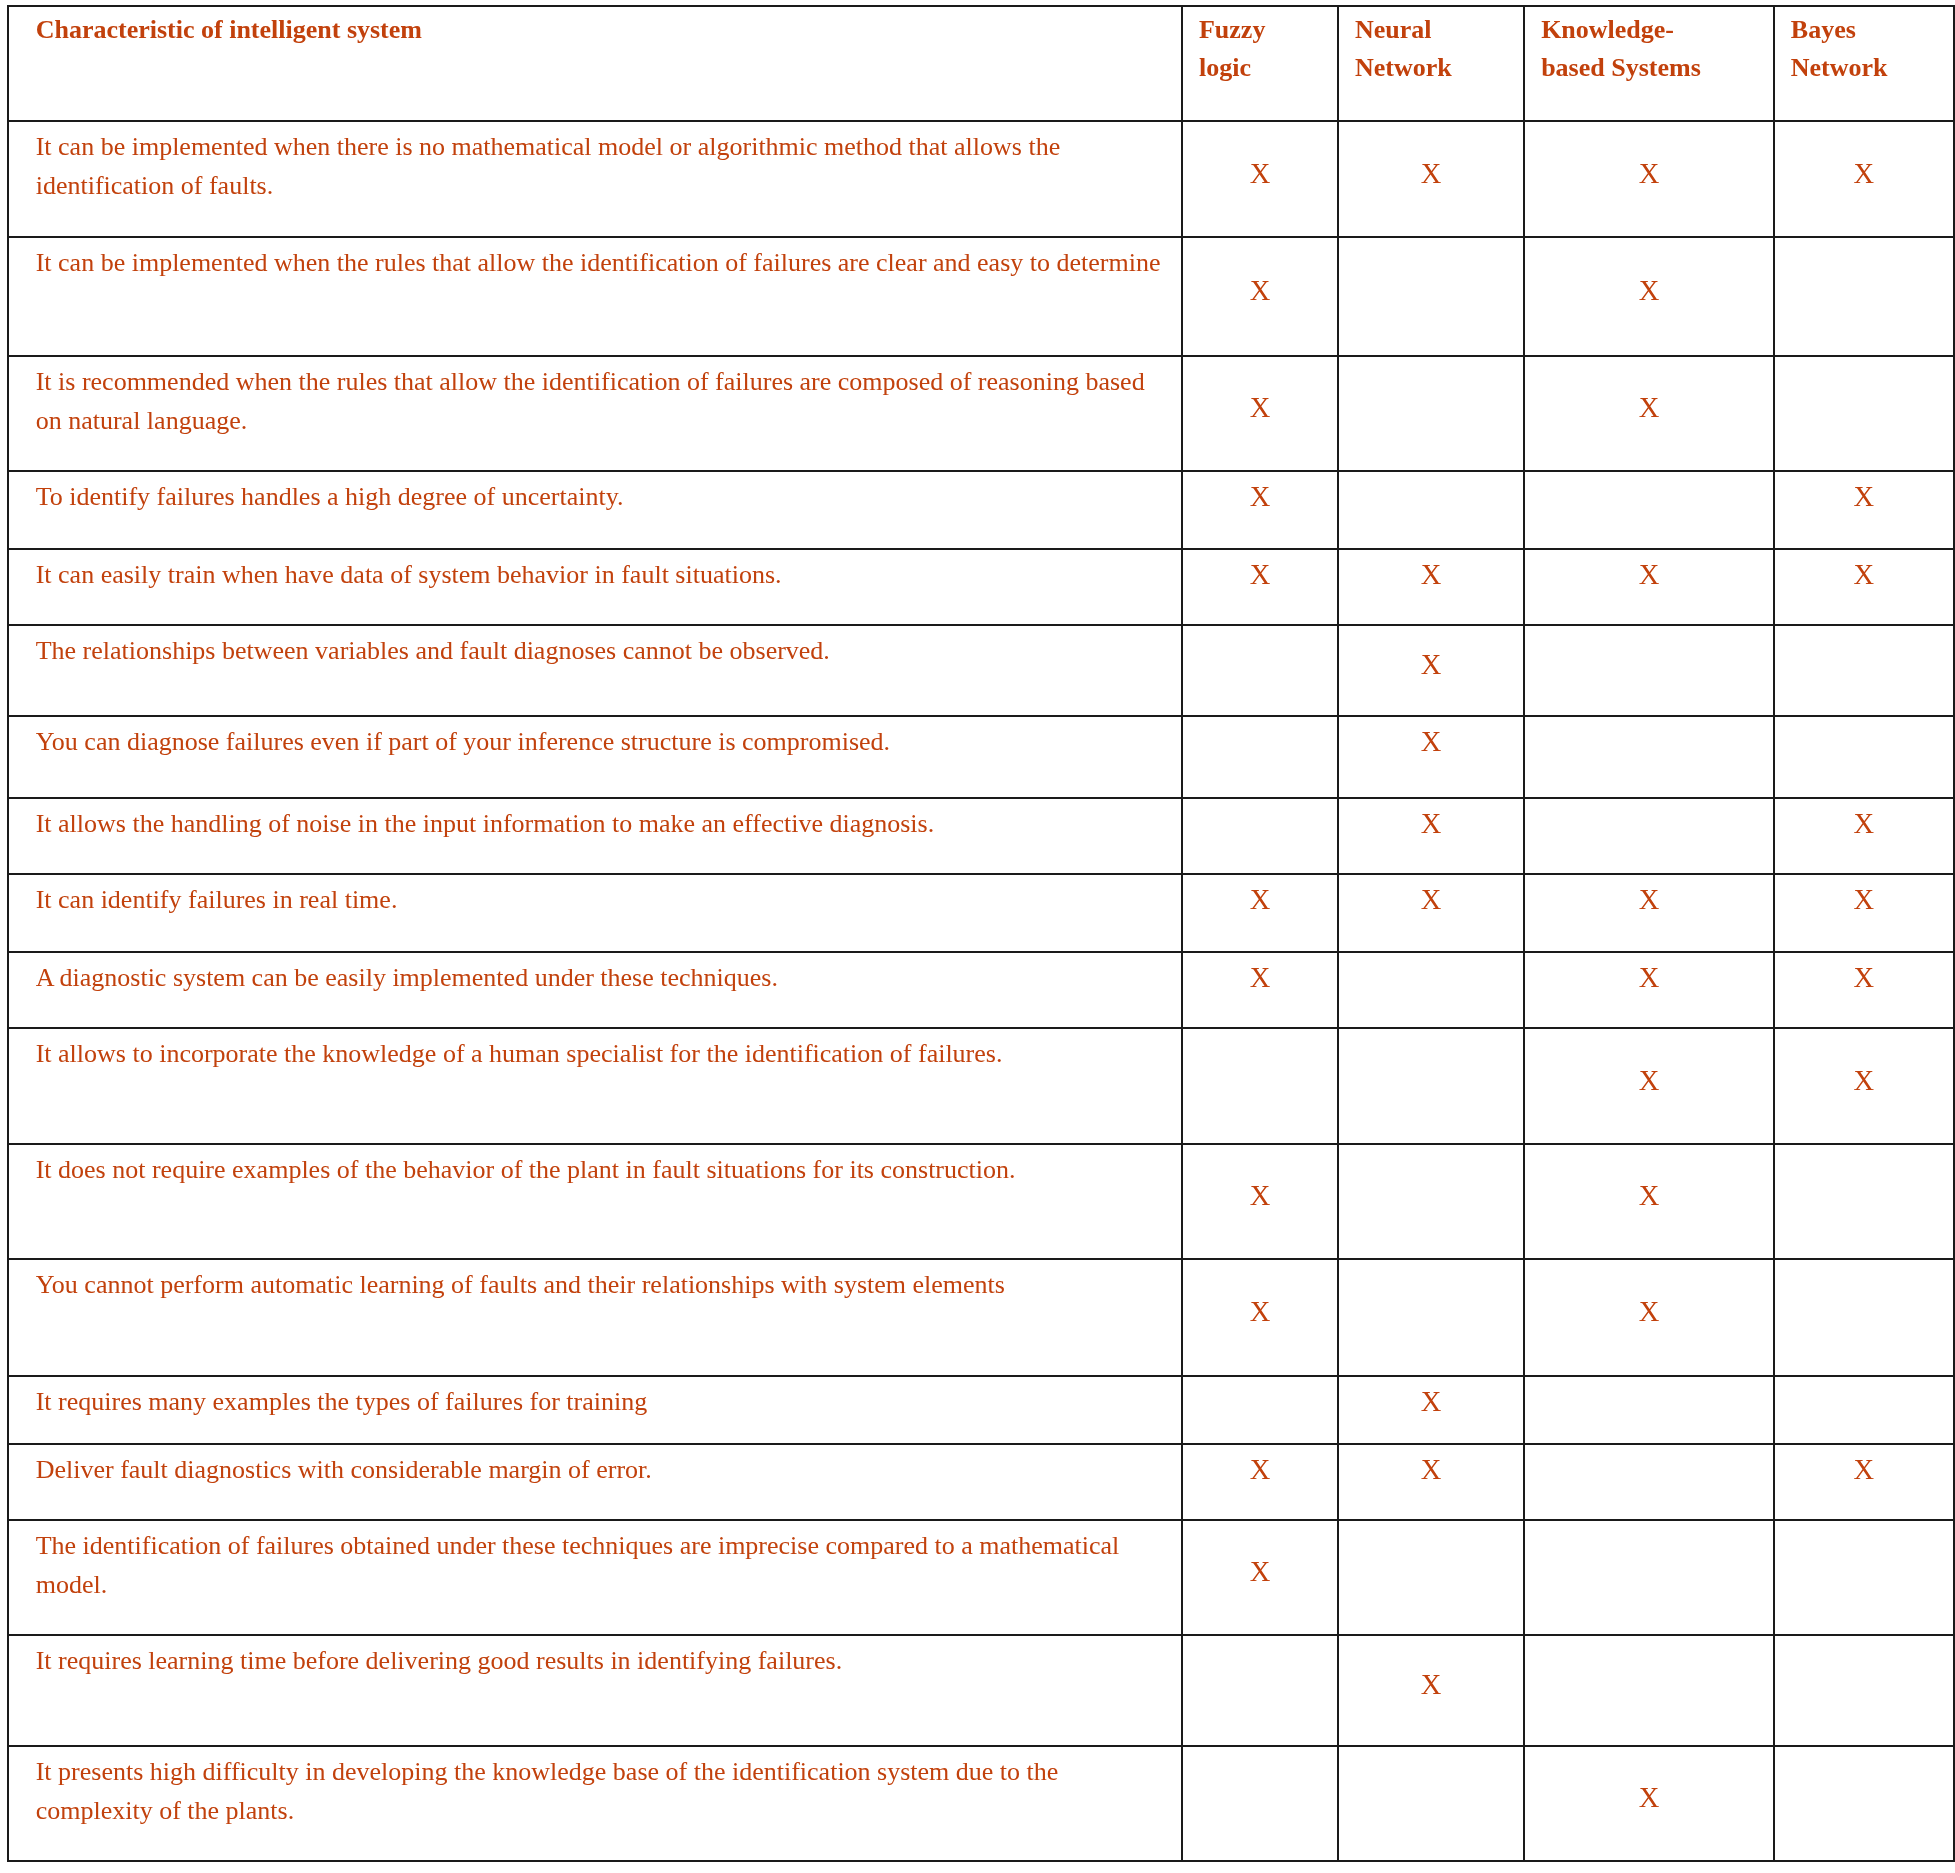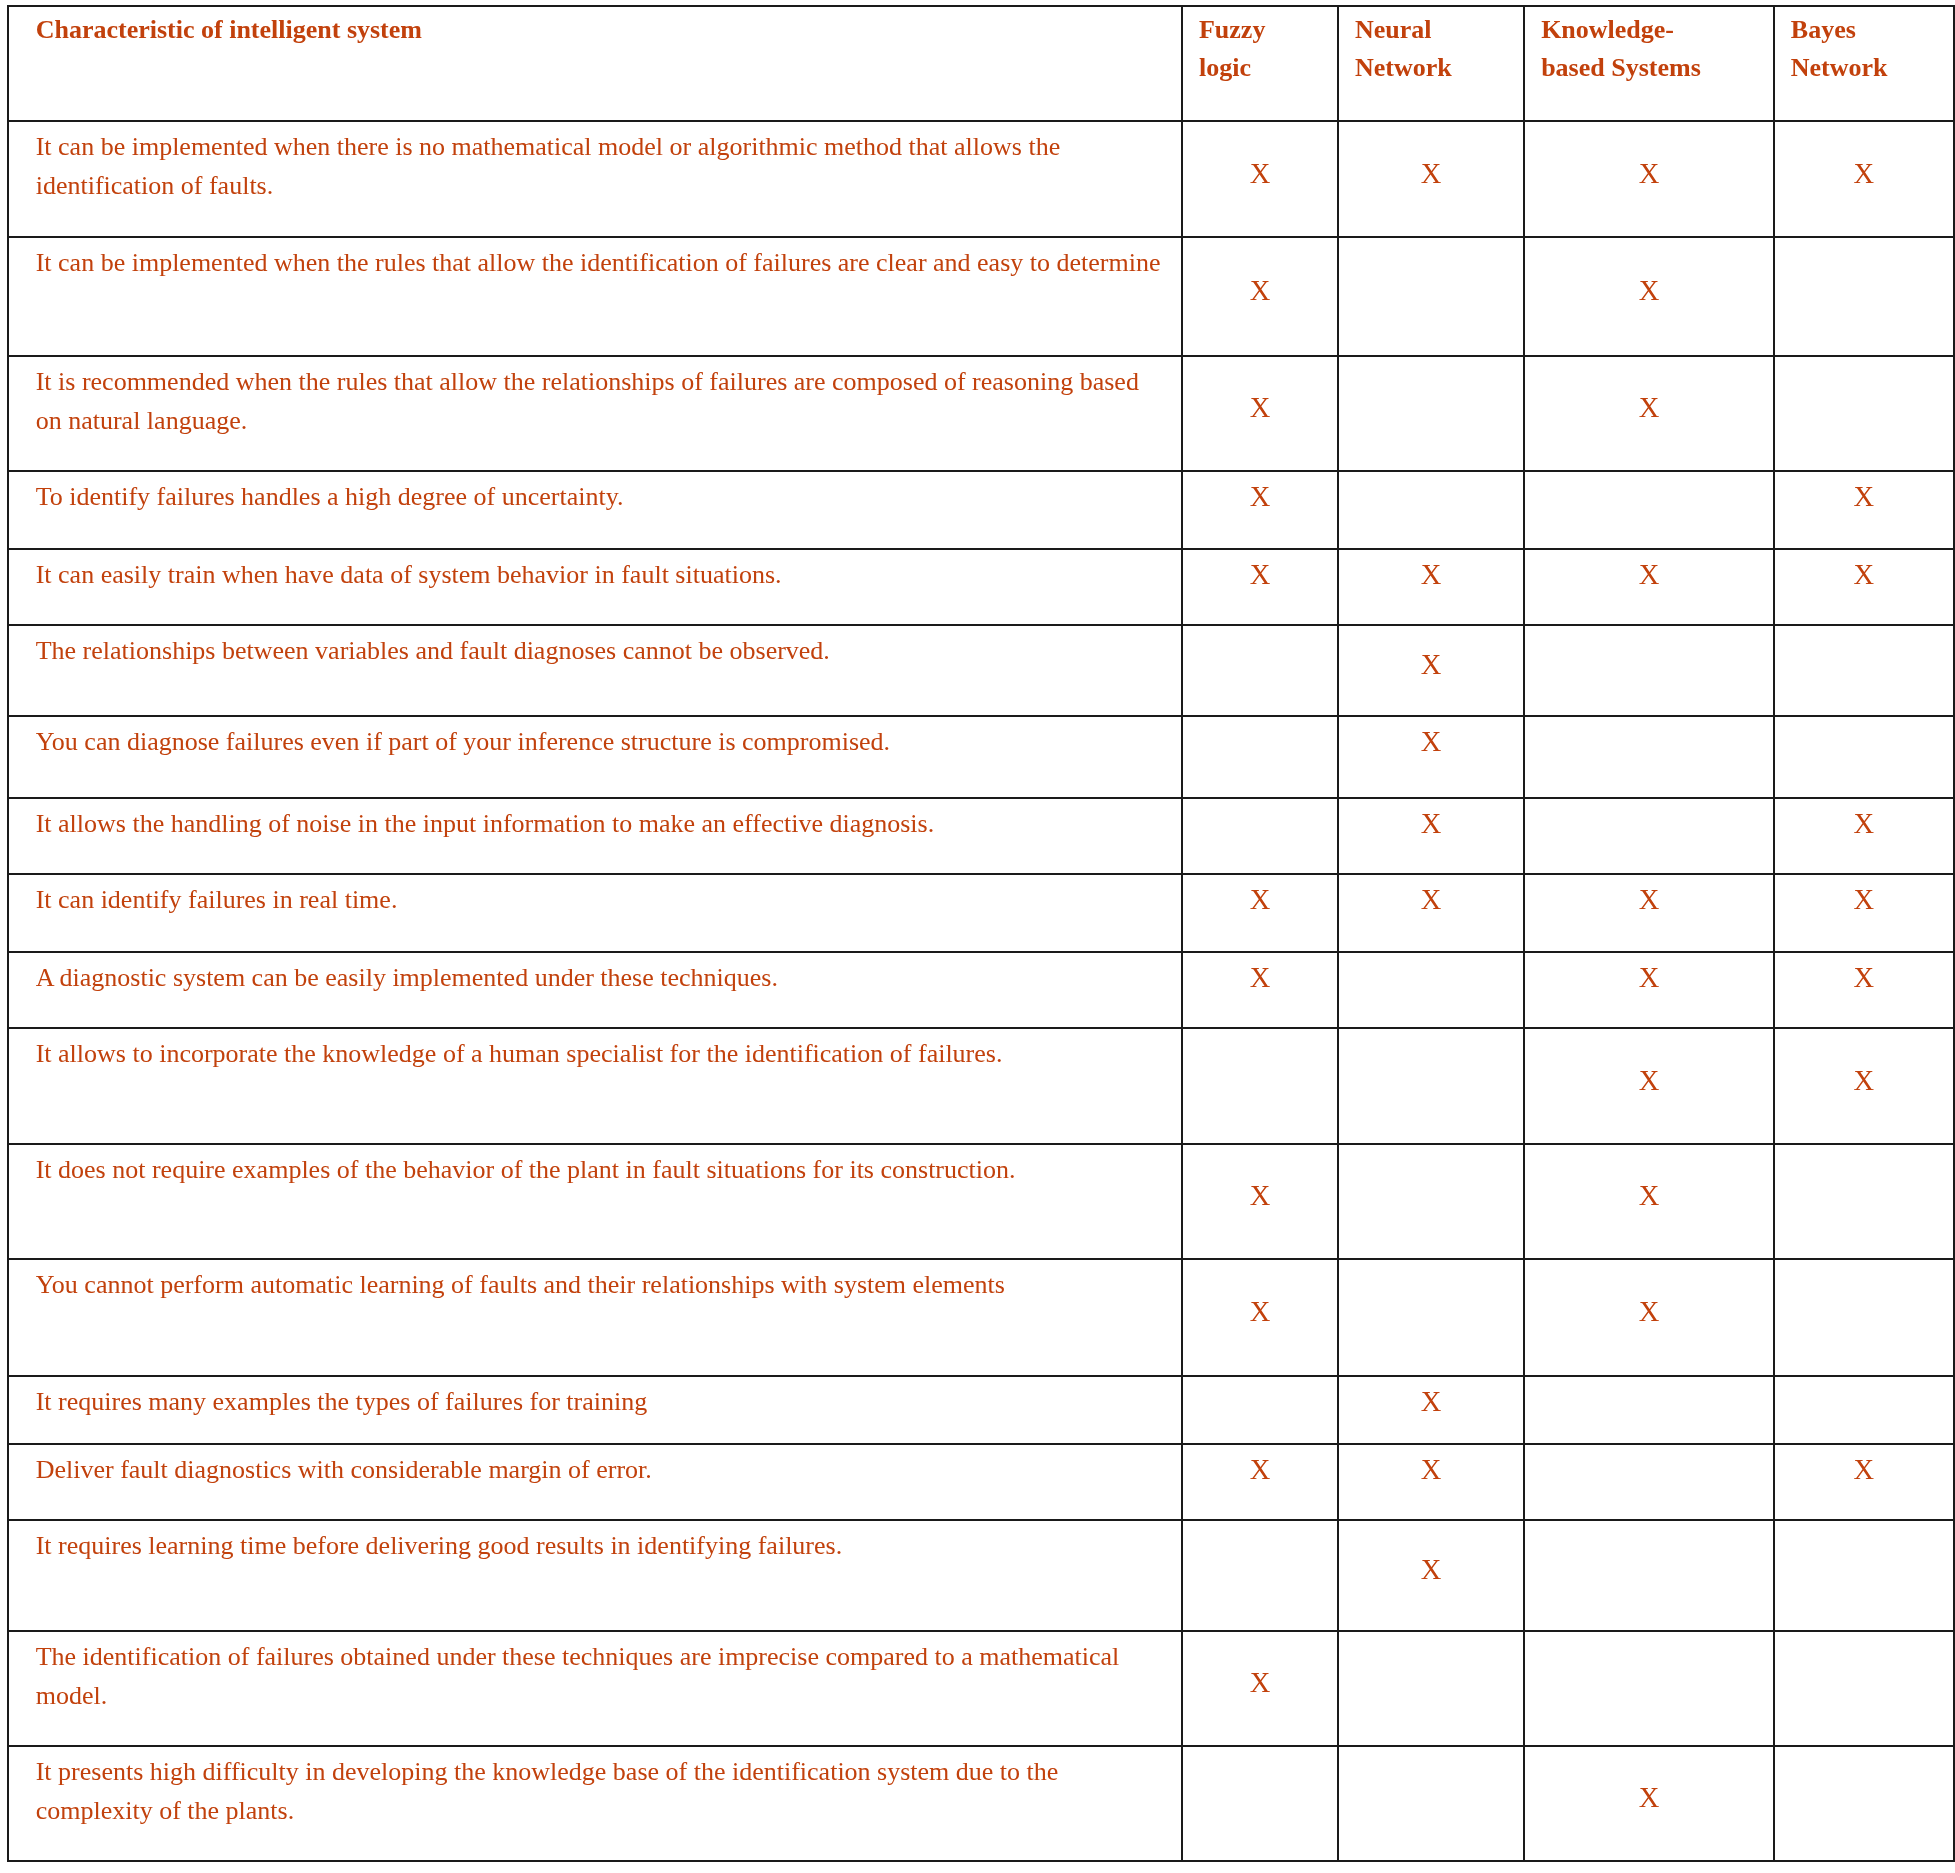--- a/index.html
+++ b/index.html
@@ -54,21 +54,21 @@
         <td class="mark mid"><span>X</span></td>
       </tr>
       <tr style="height: 119px;">
         <td>It can be implemented when the rules that allow the identification of failures are clear and easy to determine</td>
         <td class="mark mid"><span>X</span></td>
         <td class="mark mid"><span></span></td>
         <td class="mark mid"><span>X</span></td>
         <td class="mark mid"><span></span></td>
       </tr>
       <tr style="height: 115px;">
-        <td>It is recommended when the rules that allow the relationships of failures are composed of reasoning based on natural language.</td>
+        <td>It is recommended when the rules that allow the identification of failures are composed of reasoning based on natural language.</td>
         <td class="mark mid"><span>X</span></td>
         <td class="mark mid"><span></span></td>
         <td class="mark mid"><span>X</span></td>
         <td class="mark mid"><span></span></td>
       </tr>
       <tr style="height: 78px; margin-top: 12px;">
         <td>To identify failures handles a high degree of uncertainty.</td>
         <td class="mark"><span>X</span></td>
         <td class="mark"><span></span></td>
         <td class="mark"><span></span></td>
@@ -144,31 +144,31 @@
         <td class="mark"><span></span></td>
         <td class="mark"><span></span></td>
       </tr>
       <tr style="height: 76px;">
         <td>Deliver fault diagnostics with considerable margin of error.</td>
         <td class="mark"><span>X</span></td>
         <td class="mark"><span>X</span></td>
         <td class="mark"><span></span></td>
         <td class="mark"><span>X</span></td>
       </tr>
+      <tr style="height: 115px;">
+        <td>The identification of failures obtained under these techniques are imprecise compared to a mathematical model.</td>
+        <td class="mark mid"><span>X</span></td>
+        <td class="mark mid"><span></span></td>
+        <td class="mark mid"><span></span></td>
+        <td class="mark mid"><span></span></td>
+      </tr>
       <tr style="height: 111px;">
         <td>It requires learning time before delivering good results in identifying failures.</td>
         <td class="mark mid"><span></span></td>
         <td class="mark mid"><span>X</span></td>
-        <td class="mark mid"><span></span></td>
-        <td class="mark mid"><span></span></td>
-      </tr>
-      <tr style="height: 115px;">
-        <td>The identification of failures obtained under these techniques are imprecise compared to a mathematical model.</td>
-        <td class="mark mid"><span>X</span></td>
-        <td class="mark mid"><span></span></td>
         <td class="mark mid"><span></span></td>
         <td class="mark mid"><span></span></td>
       </tr>
       <tr style="height: 115px; margin-left: 31px;">
         <td>It presents high difficulty in developing the knowledge base of the identification system due to the complexity of the plants.</td>
         <td class="mark mid"><span></span></td>
         <td class="mark mid"><span></span></td>
         <td class="mark mid"><span>X</span></td>
         <td class="mark mid"><span></span></td>
       </tr>

